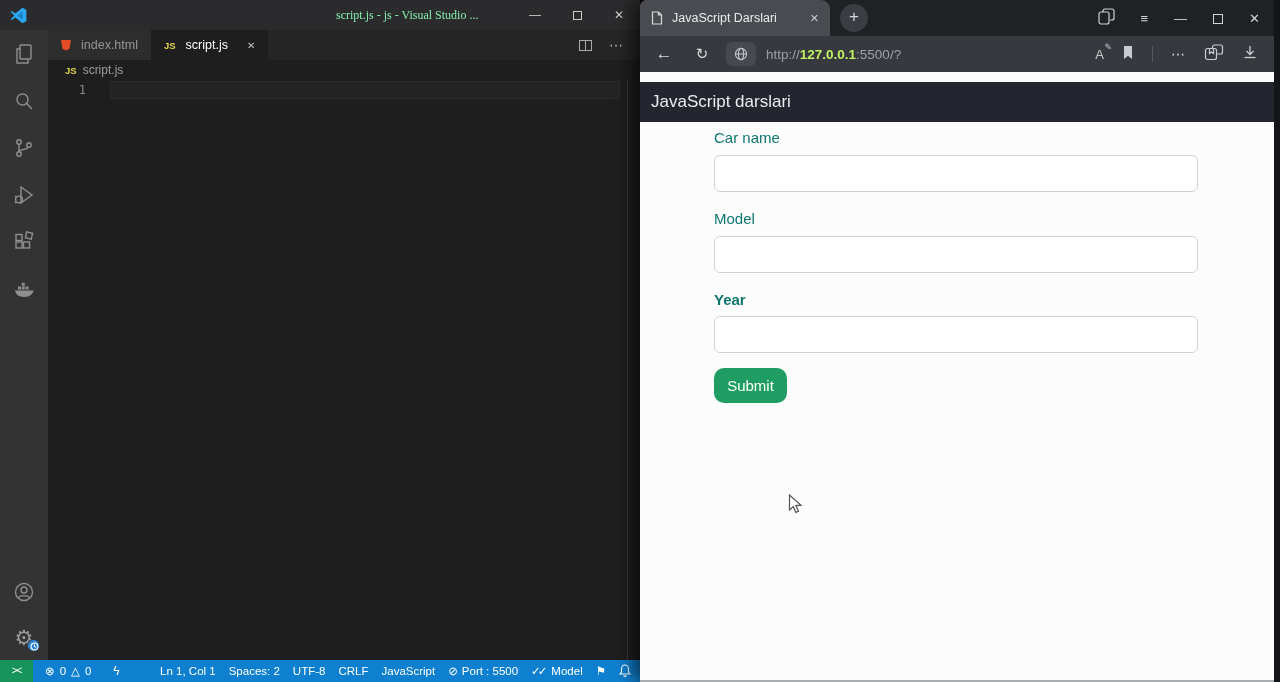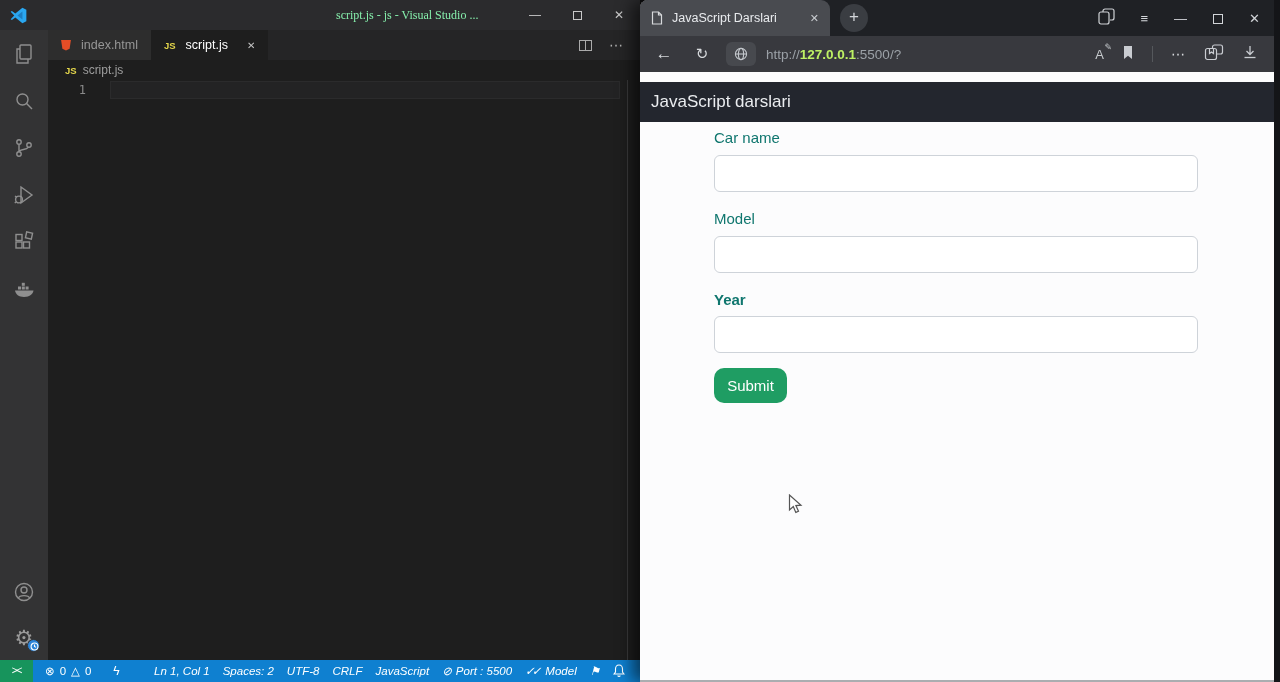--- a/index.html
+++ b/index.html
@@ -49,21 +49,21 @@
                font-family:"DejaVu Sans Mono", monospace; font-size:12px; line-height:18px; }
   .vs-linehl { position:absolute; left:62px; top:1px; width:510px; height:18px; background:#232324; border:1px solid #2b2b2c; }
   .vs-editoredge { position:absolute; left:579px; top:0; bottom:0; width:1px; background:#3a3a3c; }
 
   .vs-statusbar { position:absolute; left:0; bottom:0; width:640px; height:22px; background:#0f80d0;
                   display:flex; align-items:center; color:#ffffff; font-size:11.5px; }
   .vs-remote { width:33px; height:22px; background:#17945c; text-align:center; line-height:22px;
                font-size:10px; letter-spacing:-1px; color:#fff; }
   .vs-problems { margin-left:12px; display:flex; align-items:center; gap:5px; }
   .vs-bolt { margin-left:22px; font-size:12px; }
-  .vs-statusright { margin-left:auto; display:flex; align-items:center; gap:13px; padding-right:15px;font-style:italic; }
+  .vs-statusright { margin-left:auto; display:flex; align-items:center; gap:13px; padding-right:9px; }
   .sb-item { display:flex; align-items:center; gap:4px; white-space:nowrap; }
   .checkall { letter-spacing:-3px; margin-right:3px; }
 
   
   .browser { position:absolute; left:640px; top:0; width:634px; height:682px; background:#fcfcfd;
              border-radius:8px 0 0 0; box-shadow:-8px 0 16px rgba(0,0,0,0.55); }
   .b-tabstrip { position:absolute; top:0; left:0; right:0; height:36px; background:#1f2125; border-radius:8px 0 0 0; }
   .b-tab { position:absolute; left:0; top:0; width:190px; height:36px; background:#494b50;
            border-radius:8px 9px 0 0; display:flex; align-items:center; padding:0 11px; gap:9px;
            color:#e9ebee; font-size:12.5px; }

